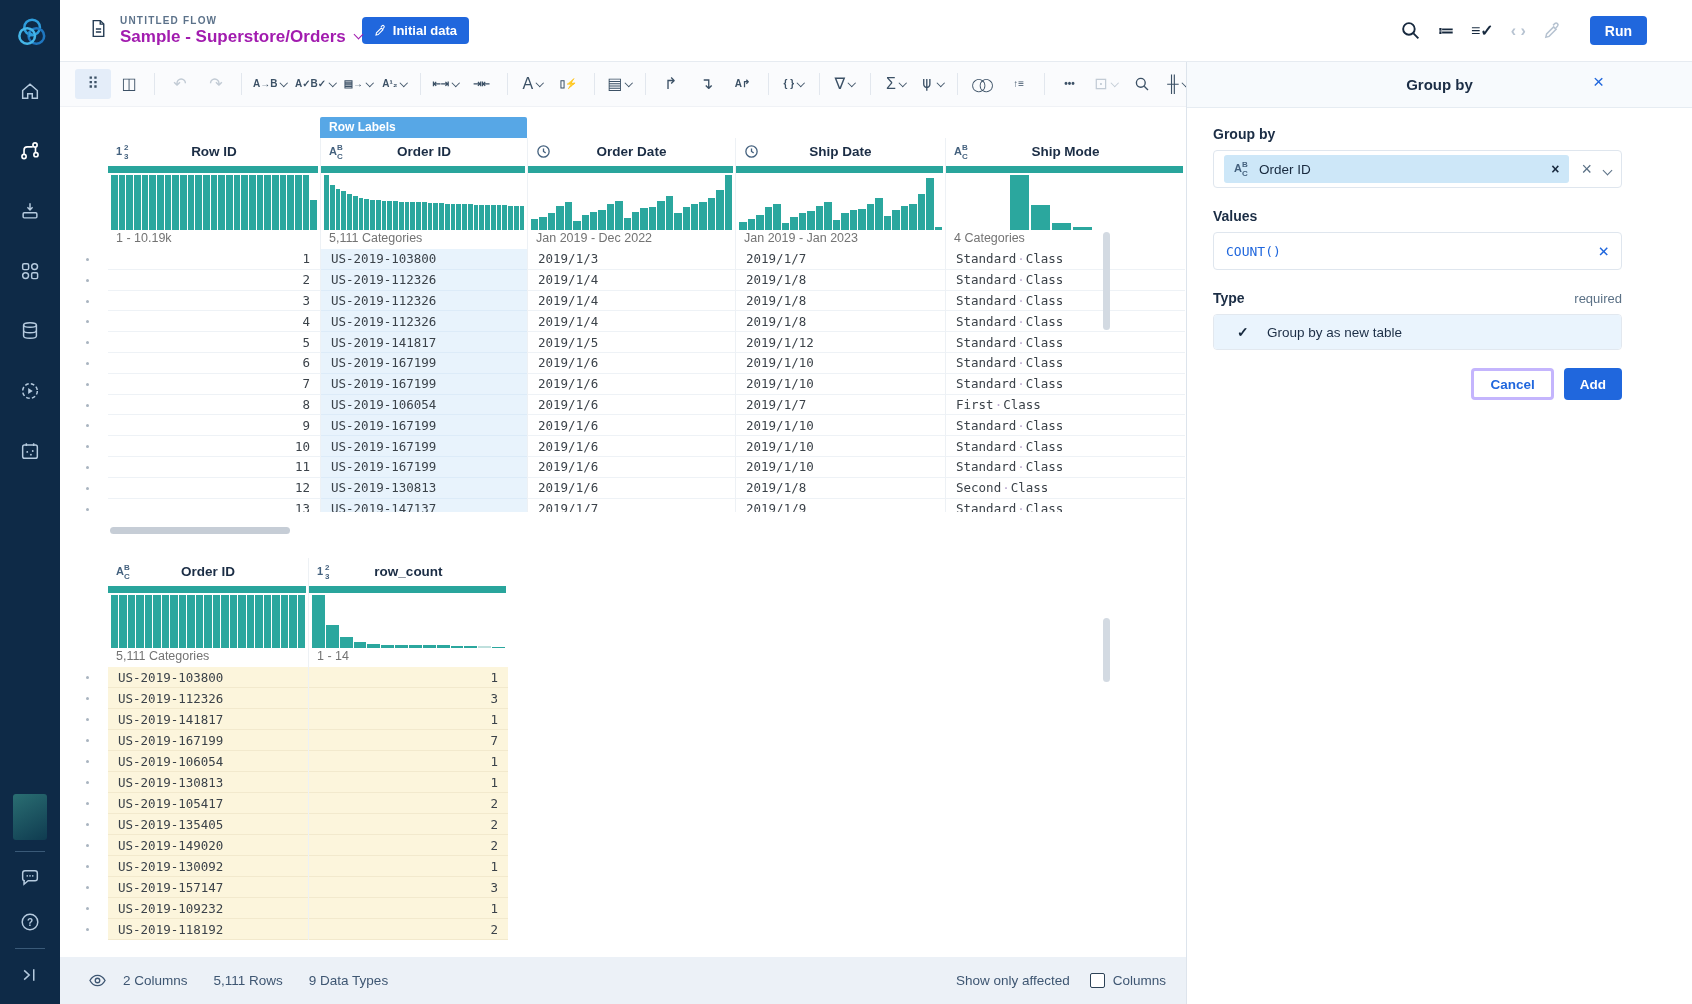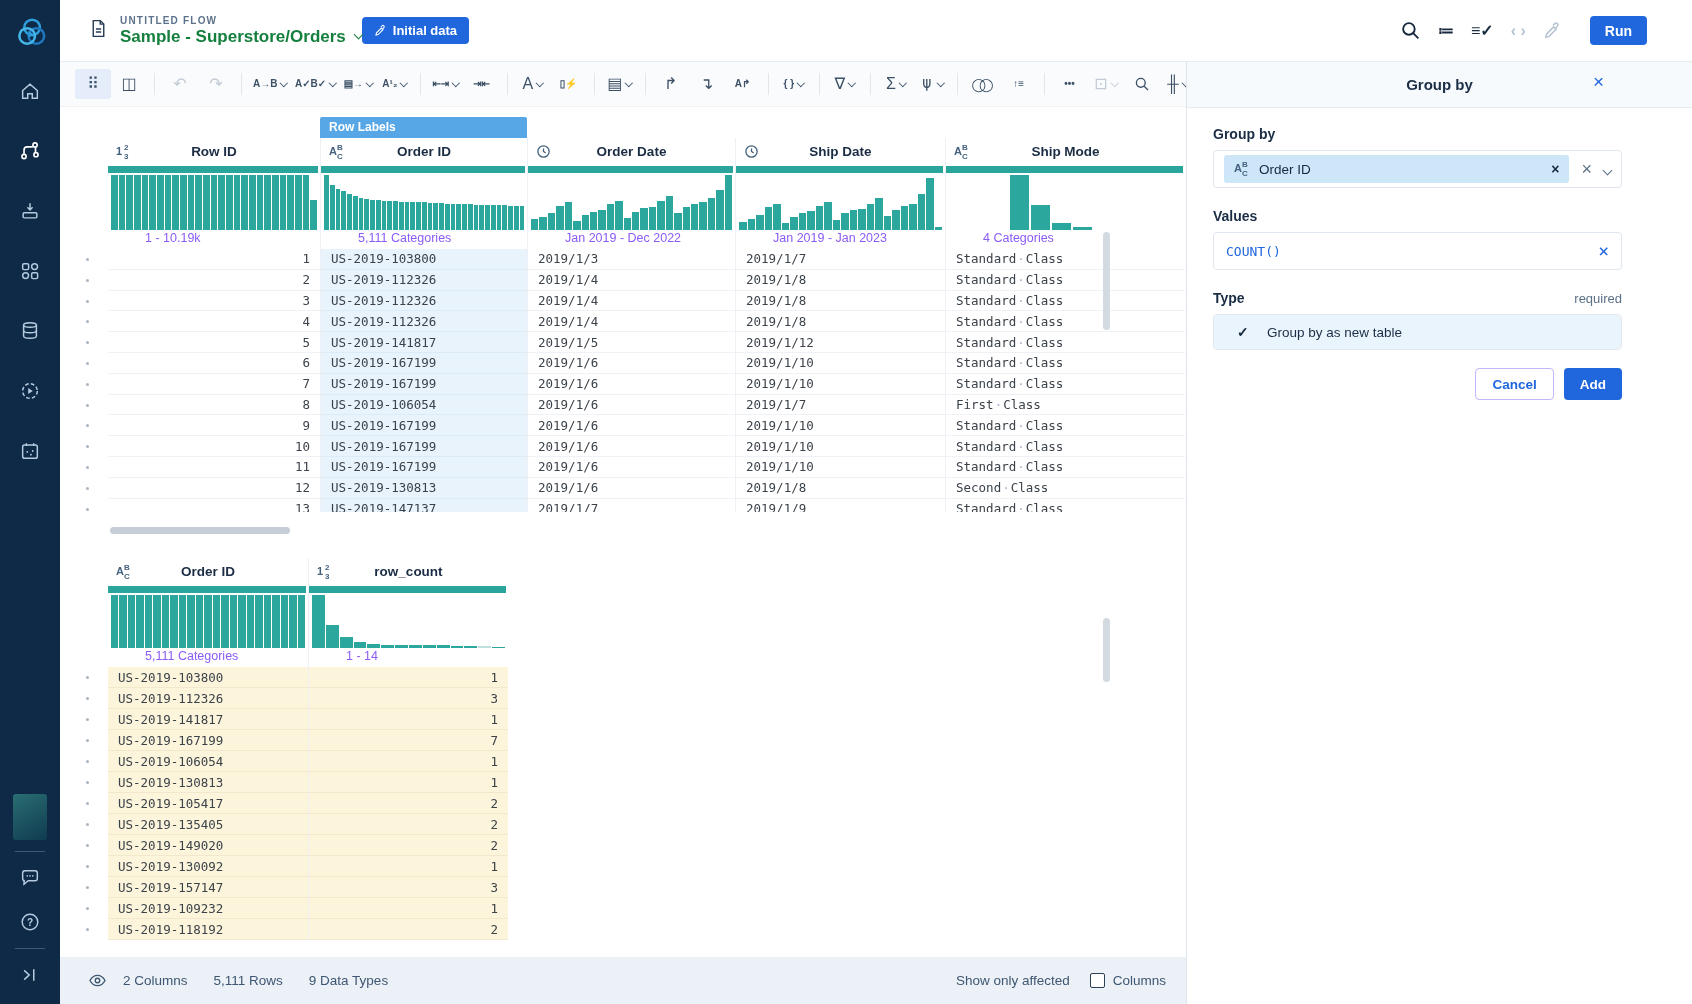--- a/index.html
+++ b/index.html
@@ -14,21 +14,21 @@
   .sspacer{flex:1;}
   .stile{width:34px;height:46px;border-radius:3px;background:linear-gradient(150deg,#2a6e72,#0f3b50);margin-bottom:4px;cursor:pointer;}
   .sdiv{width:30px;height:1px;background:#3a5a78;margin:7px 0;}
   .scollapse{margin-bottom:10px;}
 
   
   .topbar{position:absolute;left:60px;top:0;width:1632px;height:62px;background:#fff;border-bottom:1px solid #e6ebf1;display:flex;align-items:center;box-sizing:border-box;}
   .doc{margin-left:28px;flex:none;}
   .flowmeta{margin-left:11px;}
   .flabel{font-size:10px;letter-spacing:1.2px;color:#5c728a;font-weight:700;}
-  .fname{font-size:17px;color:#15803d;font-weight:700;display:flex;align-items:center;gap:9px;cursor:pointer;margin-top:1px;}
+  .fname{font-size:17px;color:#a21caf;font-weight:700;display:flex;align-items:center;gap:9px;cursor:pointer;margin-top:1px;}
   .chev{width:6px;height:6px;border-right:1.6px solid currentColor;border-bottom:1.6px solid currentColor;transform:rotate(45deg);display:inline-block;margin-top:-4px;}
   .initbtn{background:#2067dd;color:#fff;height:27px;border-radius:4px;display:flex;align-items:center;padding:0 12px;font-size:13px;font-weight:700;gap:6px;cursor:pointer;}
   .tspacer{flex:1;}
   .hicons{display:flex;align-items:center;gap:17px;margin-right:28px;color:#17293e;}
   .hic{font-size:16px;font-weight:700;display:flex;align-items:center;cursor:pointer;}
   .hic.dis{color:#b7c3d1;}
   .hic svg{stroke:currentColor;}
   .runbtn{margin-right:45px;background:#2067dd;color:#fff;height:29px;border-radius:4px;display:flex;align-items:center;padding:0 15px;font-size:14px;font-weight:700;cursor:pointer;}
 
   
@@ -48,21 +48,21 @@
   .badge{position:absolute;left:260px;top:10px;width:207px;height:21px;background:#57a7e6;color:#fff;font-size:12px;font-weight:700;line-height:21px;padding-left:9px;box-sizing:border-box;border-radius:2px 2px 0 0;}
   .tcol{position:absolute;box-sizing:border-box;}
   .tcol.bl{border-left:1px solid #edf1f5;}
   .thead{height:28px;position:relative;cursor:pointer;}
   .thead .nm{position:absolute;left:0;right:0;top:6px;text-align:center;font-size:13.5px;font-weight:700;color:#1b2d45;}
   .thead .ic{position:absolute;left:8px;top:6px;}
   .qbar{height:7px;margin-right:2px;}
   .hist{display:flex;align-items:flex-end;gap:1px;padding:1px 3px 0 3px;box-sizing:border-box;}
   .hist .bar{flex:1;}
   .hist.fixed .bar{flex:none;}
-  .tsum{height:19px;font-size:12.5px;color:#8b5cf6;padding-left:8px;line-height:17px;white-space:nowrap;overflow:hidden;margin-left:29px;}
+  .tsum{height:19px;font-size:12.5px;color:#737373;padding-left:8px;line-height:17px;white-space:nowrap;overflow:hidden;}
   .cells{overflow:hidden;}
   .cell{display:flex;align-items:center;padding:0 10px;font-size:13px;color:#3b4249;border-bottom:1px solid #eef2f6;box-sizing:border-box;white-space:nowrap;overflow:hidden;cursor:pointer;}
   .cell.mono{font-family:"DejaVu Sans Mono",monospace;font-size:12.5px;}
   .cell.ar{justify-content:flex-end;}
   .cell.tb{background:#e8f3fc;border-bottom-color:#dcebf8;}
   .cell.ty{background:#fcf5dc;border-bottom-color:#f2e9cd;}
   .sp{color:#b9a6cf;padding:0 1px;}
   .dot{position:absolute;width:3px;height:3px;border-radius:50%;background:#a9b4c0;left:26px;}
   .hthumb{position:absolute;left:50px;top:420px;width:180px;height:7px;border-radius:4px;background:#c6cdd6;cursor:pointer;}
   .vthumb{position:absolute;left:1043px;width:7px;border-radius:4px;background:#d3dae2;cursor:pointer;}
@@ -102,21 +102,21 @@
   .vbox input{border:none;outline:none;width:100%;font-family:"DejaVu Sans Mono",monospace;font-size:13px;color:#3b4249;background:transparent;}
   .vbox input::placeholder{color:#93a1b0;}
   .typerow{margin-top:20px;display:flex;justify-content:space-between;align-items:baseline;}
   .req{font-size:13px;color:#5b7186;font-weight:400;}
   .opts{margin-top:8px;border:1px solid #e2e8ef;border-radius:4px;overflow:hidden;}
   .opt{height:34px;display:flex;align-items:center;font-size:13.5px;color:#1b2d45;padding-left:23px;background:#fff;cursor:pointer;}
   .opt.sel{background:#eaf4fd;}
   .opt .ck{width:30px;font-weight:700;font-size:14px;color:#17293e;flex:none;}
   .btnrow{margin-top:18px;display:flex;justify-content:flex-end;gap:10px;}
   .btn{height:32px;border-radius:4px;font-size:13.5px;font-weight:700;display:flex;align-items:center;padding:0 16px;cursor:pointer;box-sizing:border-box;}
-  .btn.ghost{border:1px solid #c4b5fd;color:#2067dd;background:#fff;}
+  .btn.ghost{border:3px solid #c4b5fd;color:#2067dd;background:#fff;}
   .btn.primary{background:#2067dd;color:#fff;}
 </style>
 </head>
 <body>
 
 <div class="stage">
 
   <aside class="sidebar">
     <div class="logo">
       <svg width="34" height="34" viewBox="0 0 24 24" fill="none" stroke="#2e9ddc" stroke-width="1.8">

